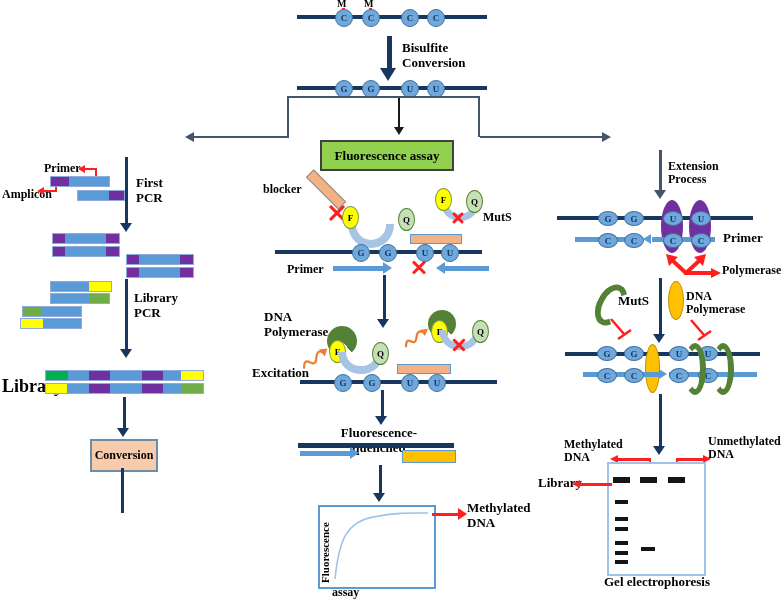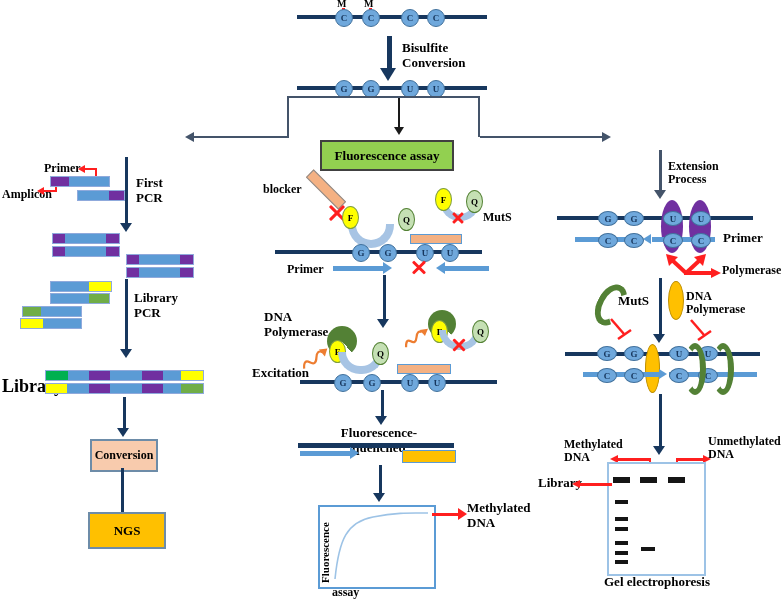--- a/index.html
+++ b/index.html
@@ -157,21 +157,20 @@
       <div style="width:32px;background:#5B9BD5"></div>
       <div style="width:21px;background:#7030A0"></div>
       <div style="width:18px;background:#5B9BD5"></div>
       <div style="width:22px;background:#70AD47"></div>
   </div>
 
   <div class="strand" style="left:123px;top:397px;width:3px;height:33px"></div>
   <div class="tri" style="left:117px;top:428px;border-left:6px solid transparent;border-right:6px solid transparent;border-top:9px solid #17375E"></div>
   <div class="box" style="left:90px;top:439px;width:64px;height:29px;background:#F8CBAD;border:2px solid #6d8ca8;font-size:12px">Conversion</div>
   <div class="strand" style="left:121px;top:468px;width:3px;height:45px"></div>
-  <div class="box" style="left:88px;top:512px;width:74px;height:33px;background:#FFC000;border:2px solid #6d8ca8;font-size:13px">NGS</div>
 
   <div class="gbox" style="left:320px;top:140px;width:130px;height:27px;font-size:13px;border-color:#404040">Fluorescence assay</div>
 
   <div class="t" style="left:263px;top:183px;font-size:12px">blocker</div>
   <div style="position:absolute;left:303px;top:184px;width:44px;height:9px;background:#F4B183;border:1px solid #8c8c8c;transform:rotate(45deg)"></div>
   <div class="xmark" style="left:327px;top:203px;width:20px;height:20px"></div>
 
   <div class="arc" style="left:348px;top:224px;width:30px;height:16px"></div>
   <div class="oval" style="left:342px;top:206px;width:15px;height:21px;background:#FFFF00;border:1px solid #7f9e3f">F</div>
   <div class="oval" style="left:398px;top:208px;width:15px;height:21px;background:#C5E0B4;border:1px solid #548235">Q</div>

